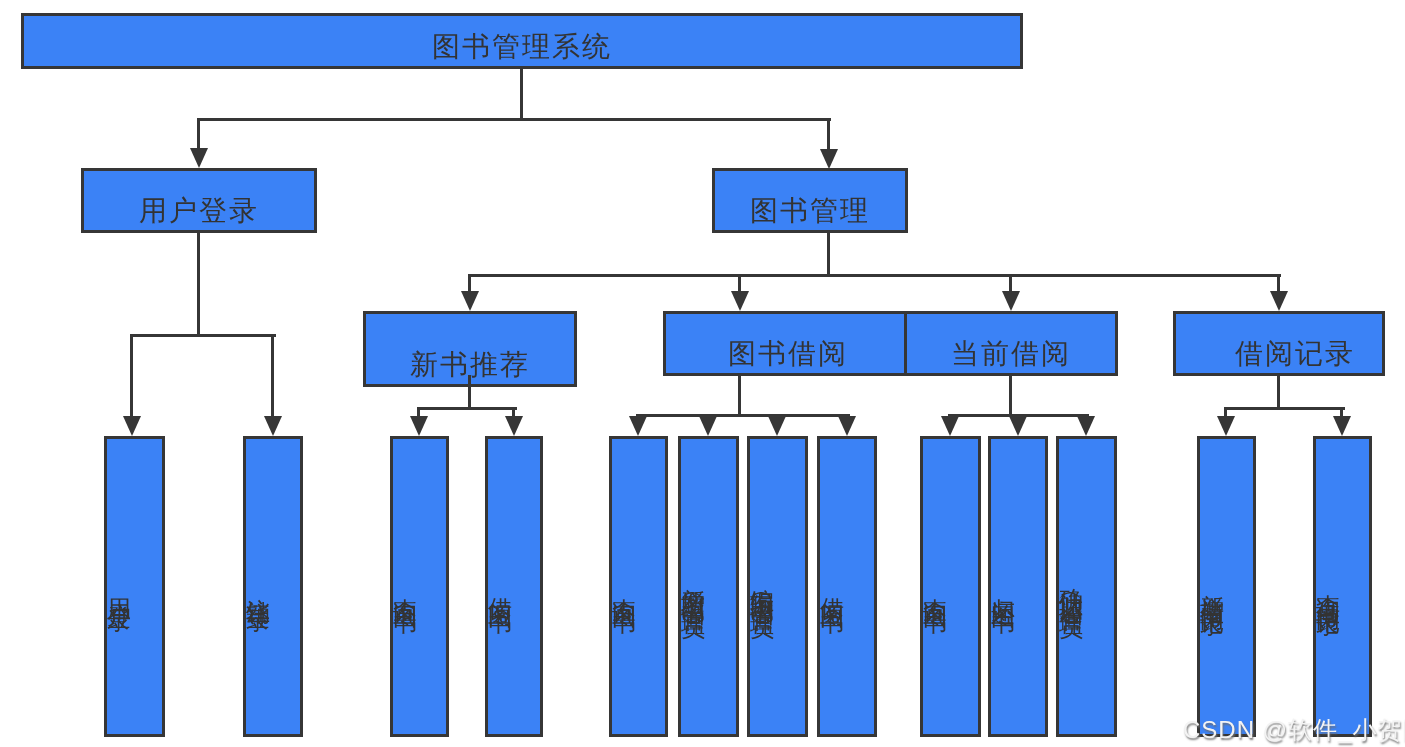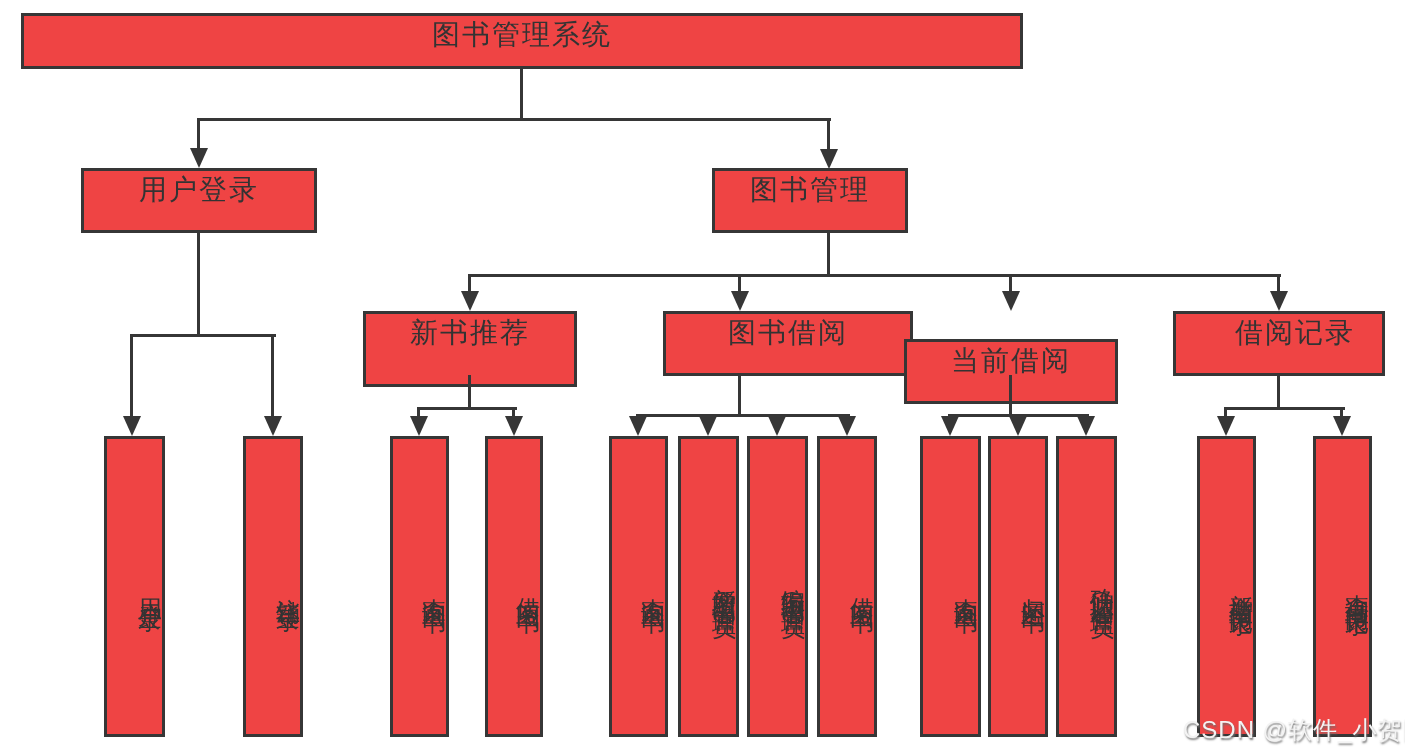--- a/index.html
+++ b/index.html
@@ -1,22 +1,22 @@
 <!DOCTYPE html>
 <html><head>
 <meta charset="utf-8">
 <style>
   html,body{margin:0;padding:0;background:#fff;}
   .canvas{
     position:relative;width:1405px;height:747px;background:#ffffff;overflow:hidden;
     font-family:"Liberation Sans","DejaVu Sans",sans-serif;
   }
   .node{
-    position:absolute;box-sizing:border-box;border:3px solid #363636;background:#ef4444;
-    display:flex;align-items:flex-start;justify-content:center;color:#333333;
+    position:absolute;box-sizing:border-box;border:3px solid #363636;background:#3b82f6;
+    display:flex;align-items:flex-end;justify-content:center;color:#333333;
   }
   .hnode{font-size:28px;letter-spacing:2px;white-space:nowrap;}
   .vnode{writing-mode:vertical-rl;text-orientation:mixed;font-size:24px;letter-spacing:4px;line-height:1;}
   .line{position:absolute;background:#363636;}
   .arrow{
     position:absolute;width:0;height:0;
     border-left:9px solid transparent;border-right:9px solid transparent;
     border-top:20px solid #363636;
   }
   .watermark{
@@ -64,21 +64,21 @@
   <div class="arrow" style="left:1002px;top:291px;"></div>
   <div class="line" style="left:1277px;top:274px;width:3px;height:20px;"></div>
   <div class="arrow" style="left:1270px;top:291px;"></div>
 
   <div class="node hnode" style="left:363px;top:311px;width:214px;height:76px;">
     <span>新书推荐</span>
   </div>
   <div class="node hnode" style="left:663px;top:311px;width:250px;height:65px;">
     <span>图书借阅</span>
   </div>
-  <div class="node hnode" style="left:904px;top:311px;width:214px;height:65px;margin-top:28px;">
+  <div class="node hnode" style="left:904px;top:311px;width:214px;height:65px;">
     <span>当前借阅</span>
   </div>
   <div class="node hnode" style="left:1173px;top:311px;width:212px;height:65px;padding-left:32px;">
     <span>借阅记录</span>
   </div>
 
   <div class="line" style="left:468px;top:375px;width:3px;height:35px;"></div>
   <div class="line" style="left:417px;top:407px;width:100px;height:3px;"></div>
   <div class="line" style="left:417px;top:407px;width:3px;height:11px;"></div>
   <div class="arrow" style="left:410px;top:416px;"></div>

